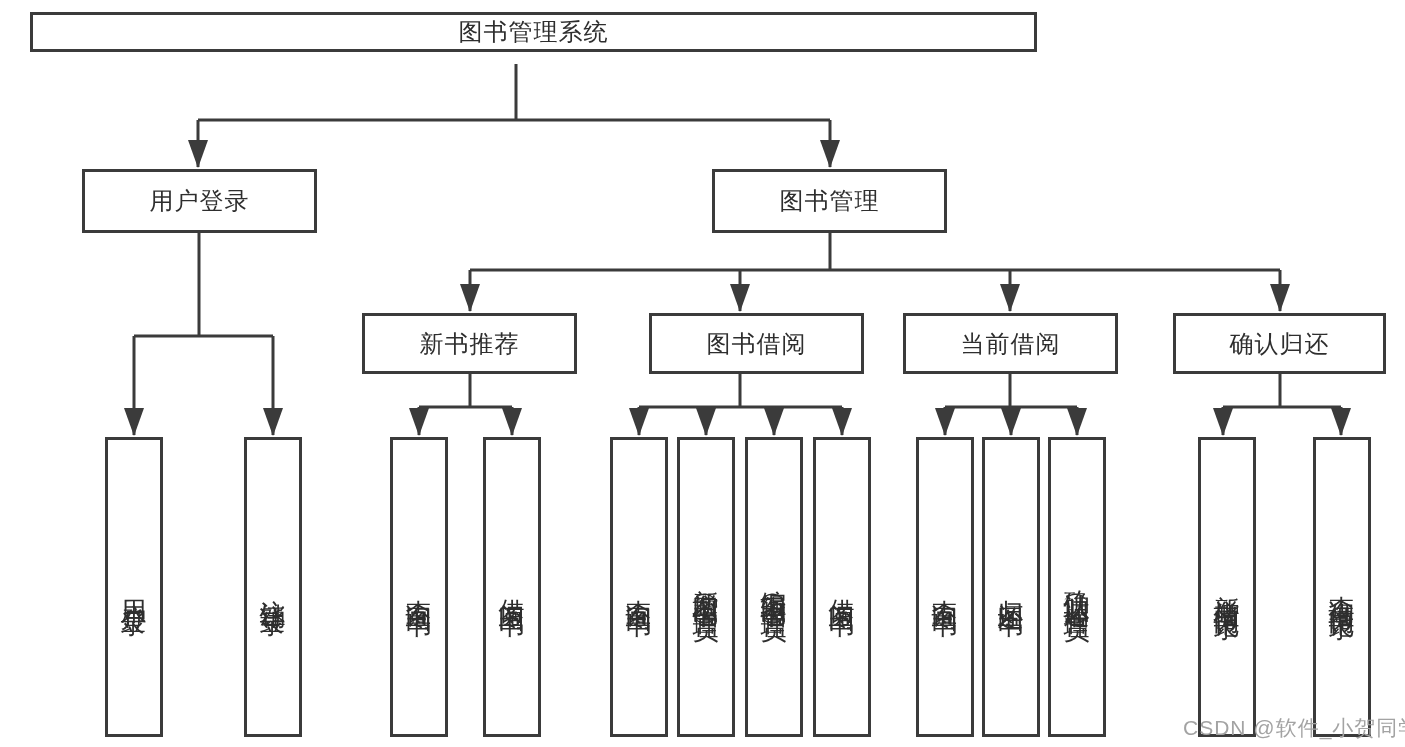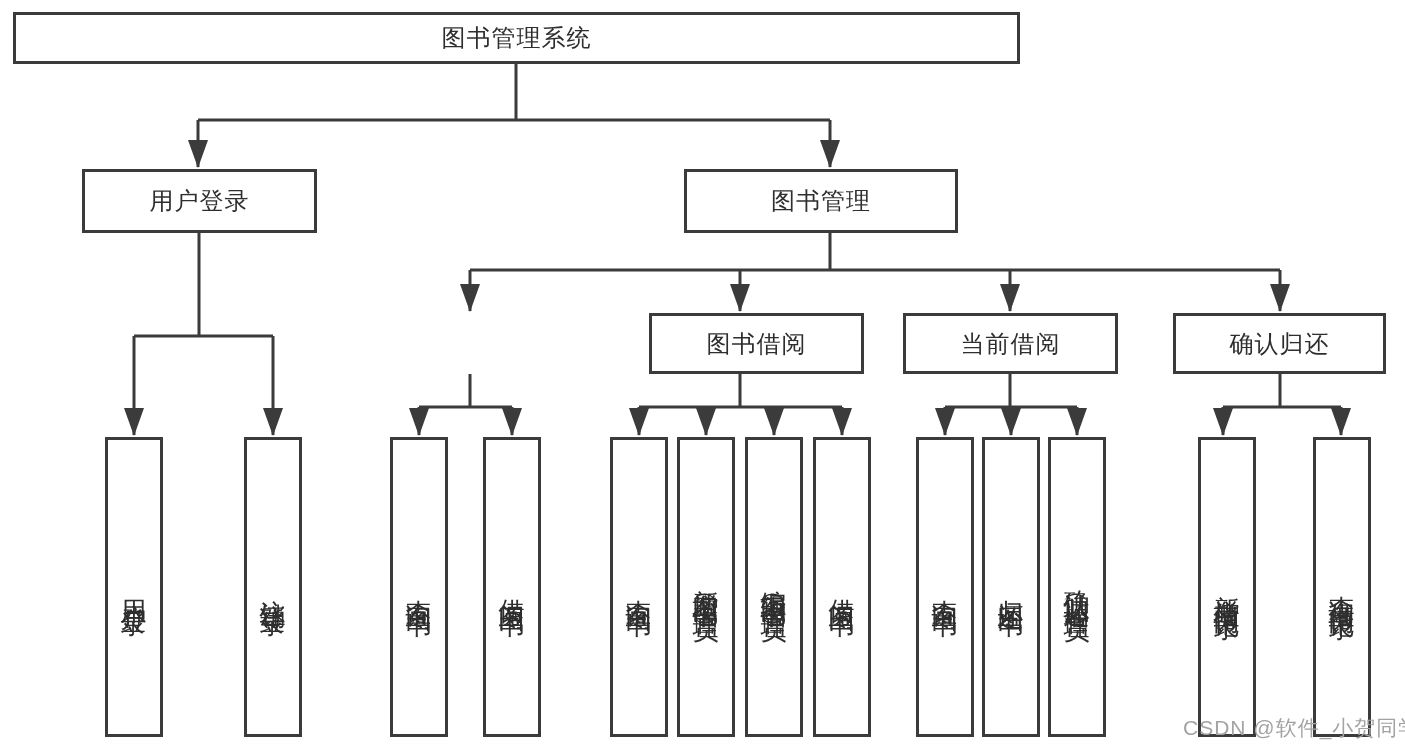--- a/index.html
+++ b/index.html
@@ -32,23 +32,23 @@
   .leaf { width: 58px; height: 300px; top: 437px; }
   .leaf .vtext {
     writing-mode: vertical-lr;
     text-orientation: mixed;
     font-size: 26px;
     letter-spacing: 4px;
     line-height: 1;
     white-space: nowrap;
   }
   
-  .n-root  { left: 13px;  top: 12px;  width: 1007px; height: 52px; }
+  .n-root  { left: 30px;  top: 12px;  width: 1007px; height: 40px; }
   .n-login { left: 82px;  top: 169px; width: 235px;  height: 64px; }
-  .n-mgmt  { left: 684px; top: 169px; width: 274px;  height: 64px; }
+  .n-mgmt  { left: 712px; top: 169px; width: 235px;  height: 64px; }
   .n-rec   { left: 362px; top: 313px; width: 215px;  height: 61px; }
   .n-bor   { left: 633px; top: 313px; width: 215px;  height: 61px; margin-left: 16px; }
   .n-cur   { left: 903px; top: 313px; width: 215px;  height: 61px; }
   .n-hist  { left: 1173px;top: 313px; width: 213px;  height: 61px; }
   .l-1  { left: 105px; }
   .l-2  { left: 244px; }
   .l-3  { left: 390px; }
   .l-4  { left: 483px; }
   .l-5  { left: 610px; }
   .l-6  { left: 677px; }
@@ -124,20 +124,23 @@
     <span>图书管理系统</span>
   </div>
 
   <div class="node n-login">
     <span>用户登录</span>
   </div>
   <div class="node n-mgmt">
     <span>图书管理</span>
   </div>
 
+  <div class="node n-rec">
+    <span>新书推荐</span>
+  </div>
   <div class="node n-bor">
     <span>图书借阅</span>
   </div>
   <div class="node n-cur">
     <span>当前借阅</span>
   </div>
   <div class="node n-hist">
     <span>确认归还</span>
   </div>
 

